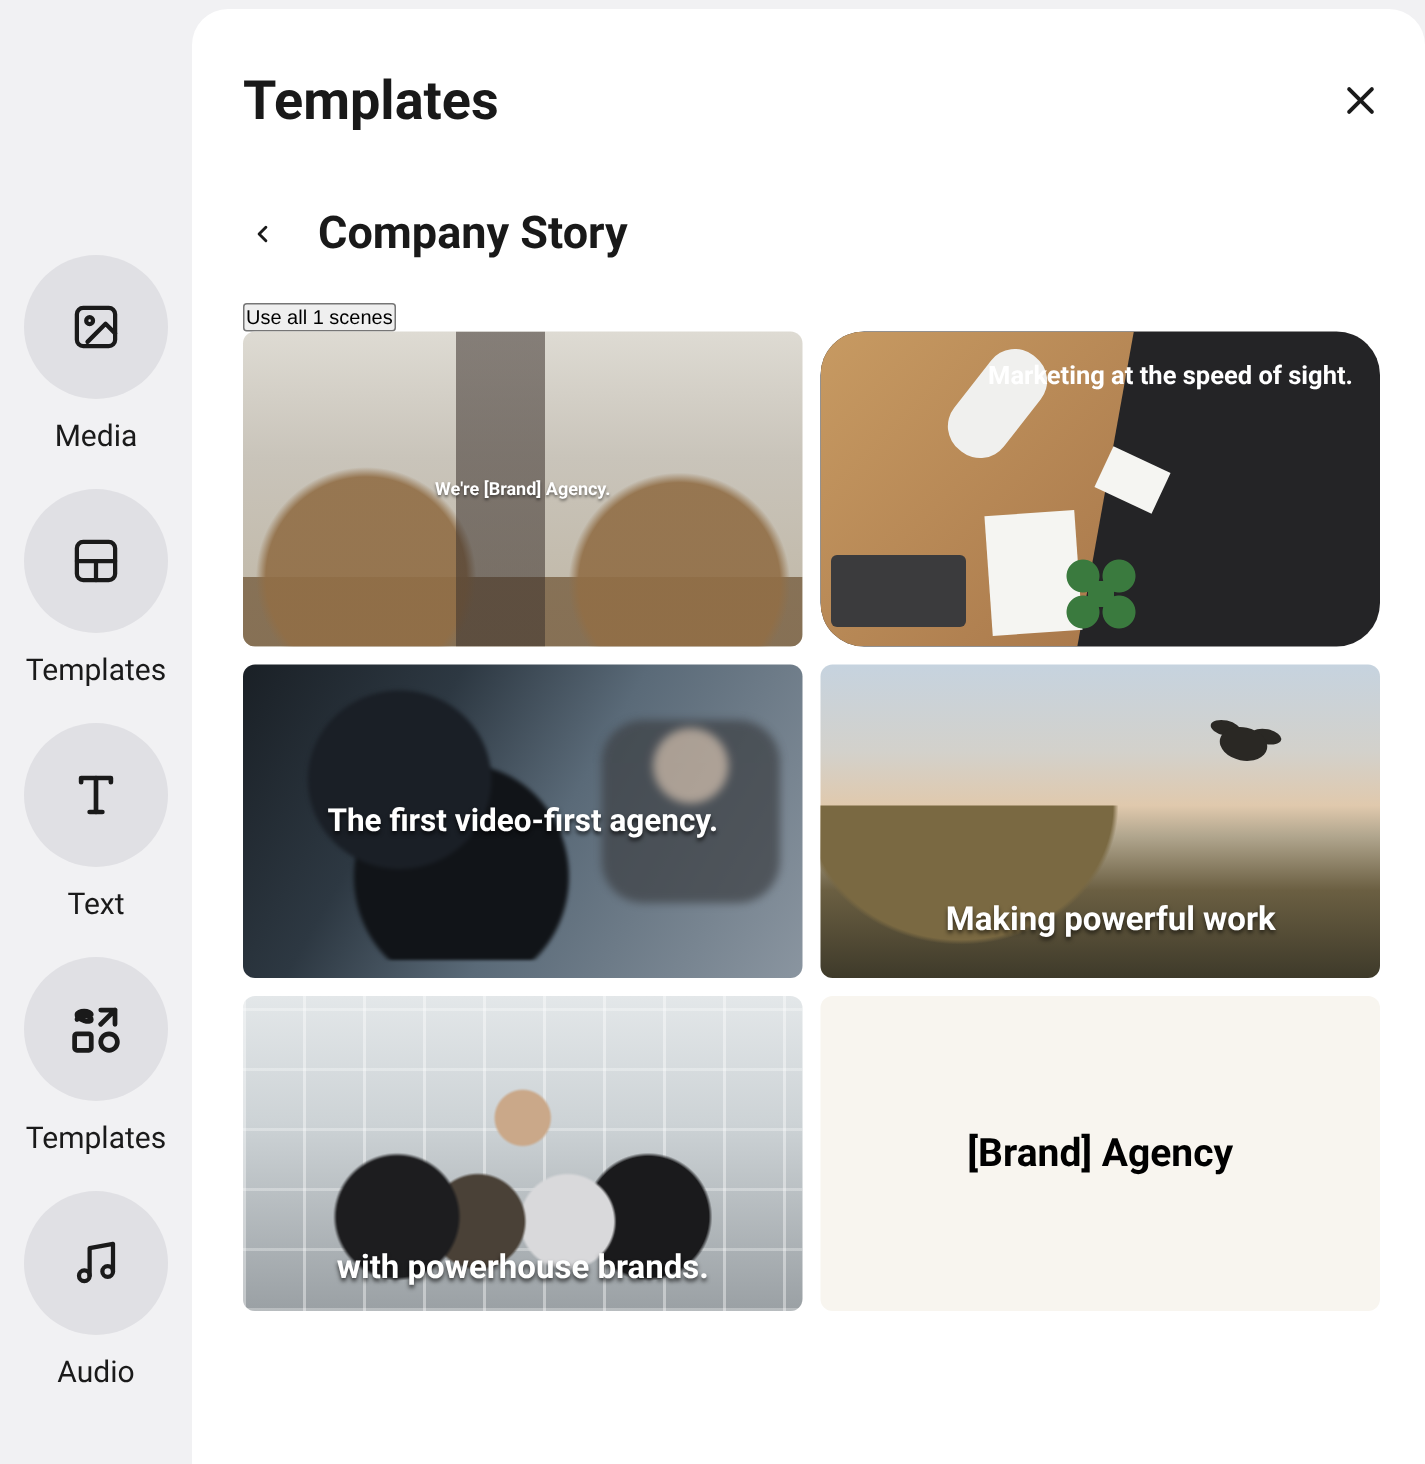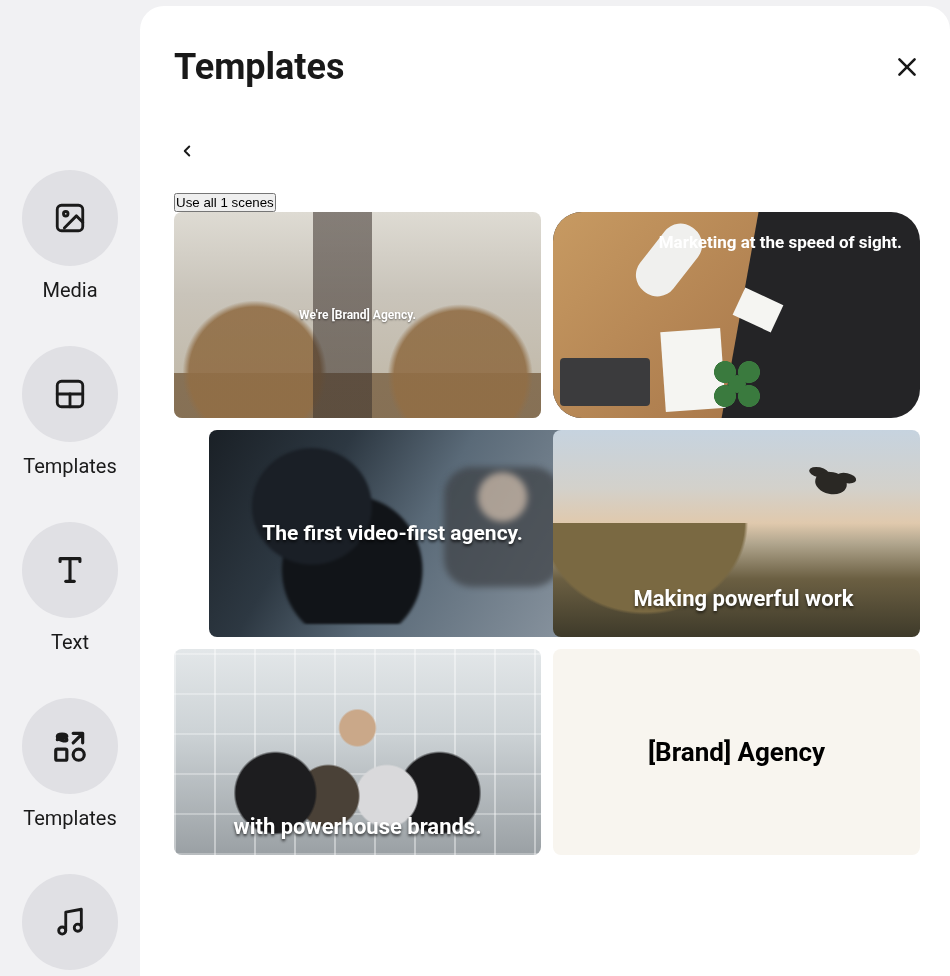--- a/index.html
+++ b/index.html
@@ -5,27 +5,27 @@
   * { box-sizing: border-box; margin: 0; padding: 0; }
   body {
     font-family: -apple-system, BlinkMacSystemFont, "Segoe UI", Roboto, Helvetica, Arial, sans-serif;
     background: #f1f1f3;
     width: 950px;
     height: 976px;
     overflow: hidden;
     display: flex;
   }
   .sidebar {
-    width: 140px;
+    width: 128px;
     background: #f1f1f3;
     padding-top: 170px;
     display: flex;
     flex-direction: column;
     align-items: center;
-    gap: 44px;
+    gap: 24px;
   }
   .sidebar-item {
     display: flex;
     flex-direction: column;
     align-items: center;
     gap: 12px;
     cursor: pointer;
   }
   .sidebar-icon-circle {
     width: 96px;
@@ -134,21 +134,21 @@
                 radial-gradient(circle at 30% 70%, #3a7a3e 0 18%, transparent 19%),
                 radial-gradient(circle at 70% 70%, #3a7a3e 0 18%, transparent 19%);
   }
   .scene2 .paper{position:absolute;background:#f5f5f2;}
   .scene2 .p1{left:30%;bottom:4%;width:60px;height:80px;transform:rotate(-4deg);}
   .scene2 .p2{left:50%;top:40%;width:42px;height:30px;transform:rotate(25deg);}
   .scene2 .kb{position:absolute;left:2%;bottom:6%;width:90px;height:48px;background:#3b3b3d;border-radius:4px;}
   .scene2 .hand{position:absolute;left:26%;top:4%;width:42px;height:80px;background:#f0f0ee;border-radius:20px;transform:rotate(38deg);}
   .scene2 .scene-caption{position:absolute;top:20px;right:18px;font-size:17px;font-weight:700;}
   
-  .scene3{background:linear-gradient(120deg,#1a2026 0%,#2d3842 30%,#5a6a78 55%,#8a95a0 100%);margin-left:35px;}
+  .scene3{background:linear-gradient(120deg,#1a2026 0%,#2d3842 30%,#5a6a78 55%,#8a95a0 100%);}
   .scene3::before{
     content:"";position:absolute;left:6%;top:6%;width:55%;height:88%;
     background: radial-gradient(ellipse at 40% 35%,#1a1f26 0 34%,transparent 36%),
                 radial-gradient(ellipse at 60% 70%,#111418 0 40%,transparent 42%);
     filter:blur(1px);
   }
   .scene3::after{
     content:"";position:absolute;right:4%;top:18%;width:32%;height:58%;
     background: radial-gradient(circle at 50% 25%, #c9b29d 0 22%, transparent 24%),
                 linear-gradient(#3d4044,#3d4044);
@@ -263,20 +263,21 @@
         </svg>
     </div>
   </div>
 
   <div class="subheader">
     <div class="back-btn">
       <svg width="18" height="18" viewBox="0 0 24 24" fill="none" stroke="#1a1a1a" stroke-width="2.6" stroke-linecap="round" stroke-linejoin="round">
           <polyline points="15 18 9 12 15 6"></polyline>
         </svg>
     </div>
+    <div class="subheader-title">Company Story</div>
   </div>
 
   <button class="primary catprimary-button">Use all 1 scenes</button>
 
   <div class="scene-grid">
     <div class="scene-card scene1">
       <div class="scene-caption">We're [Brand] Agency.</div>
     </div>
     <div class="scene-card scene2">
       <div class="kb"></div>

